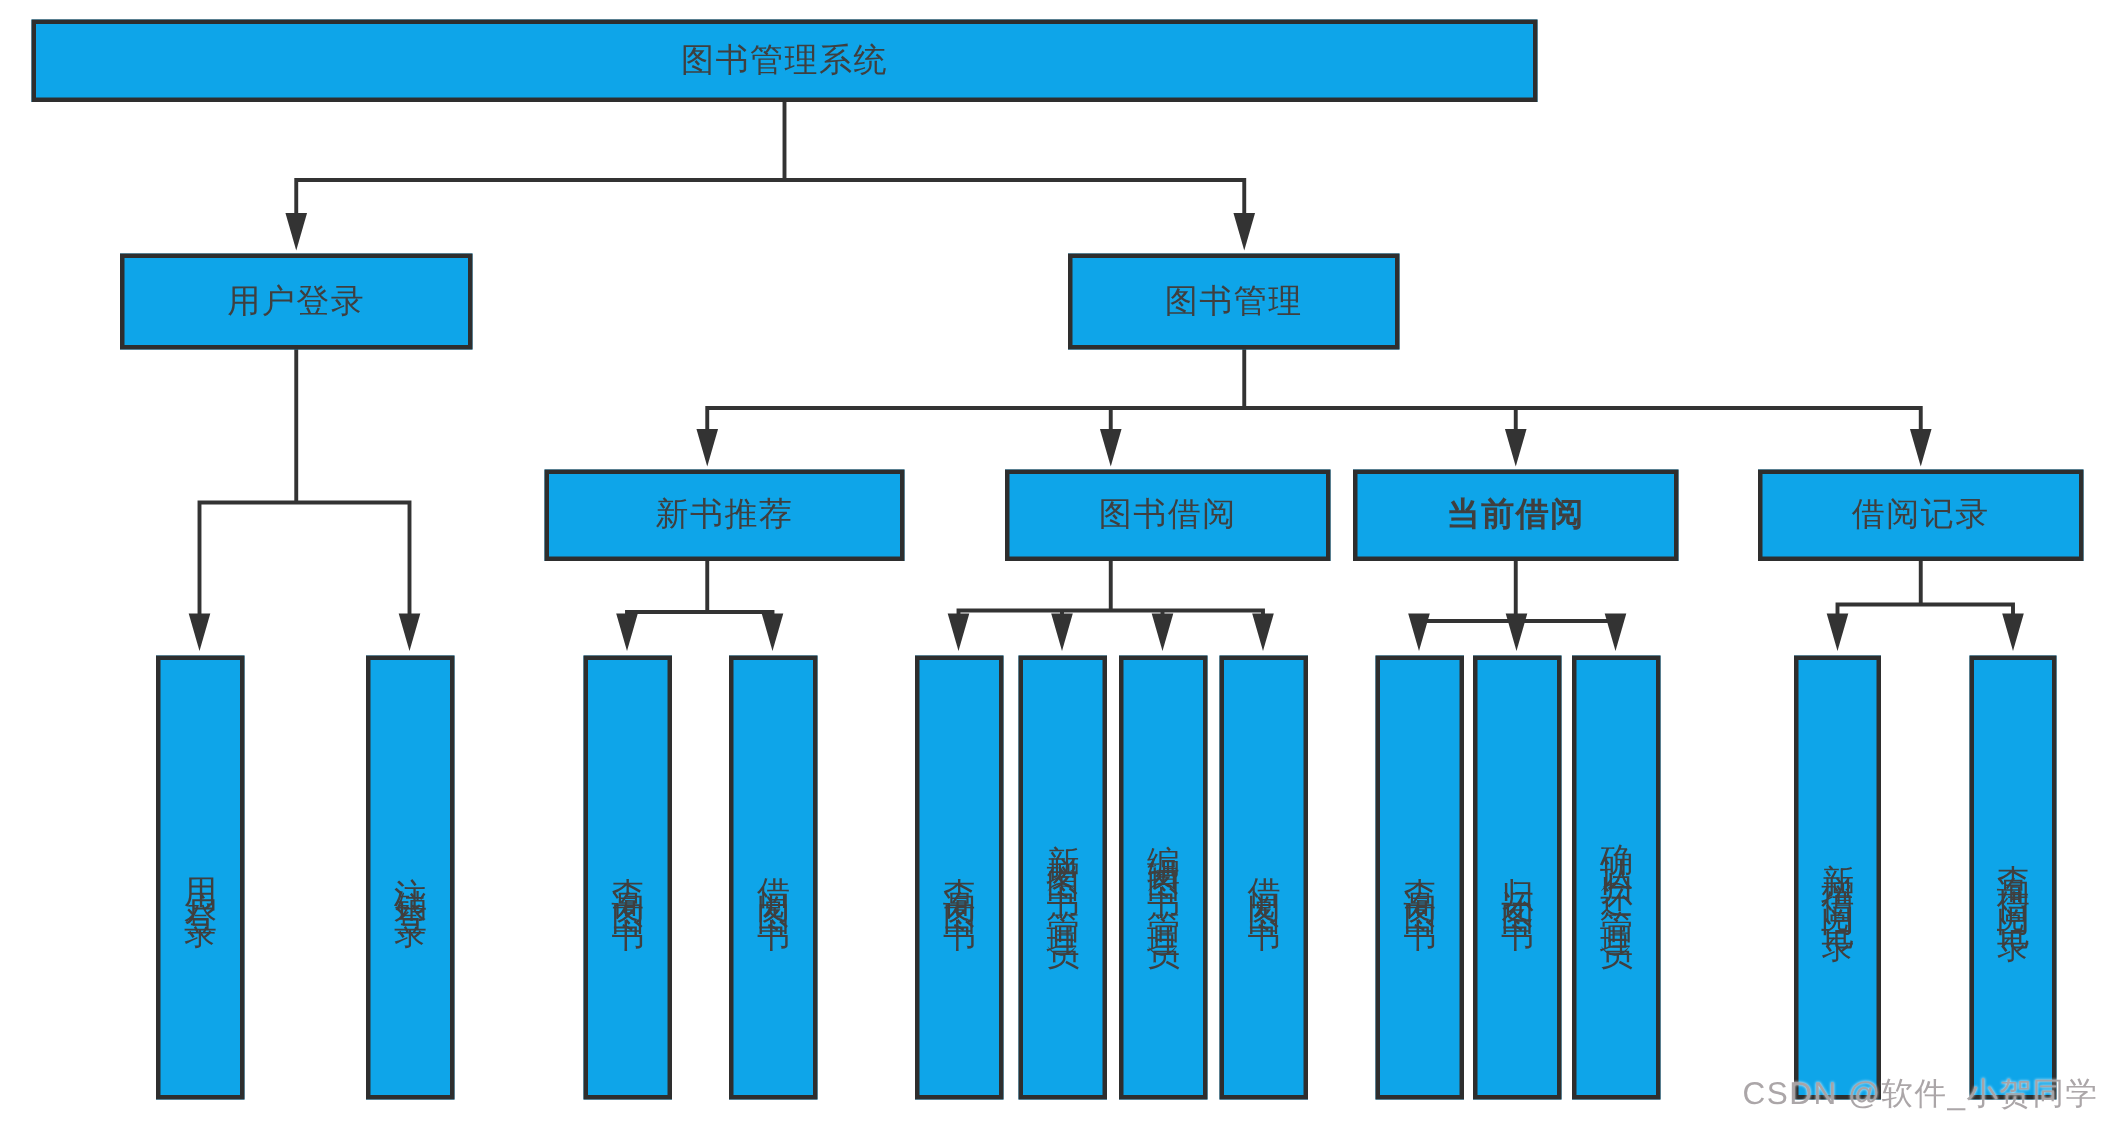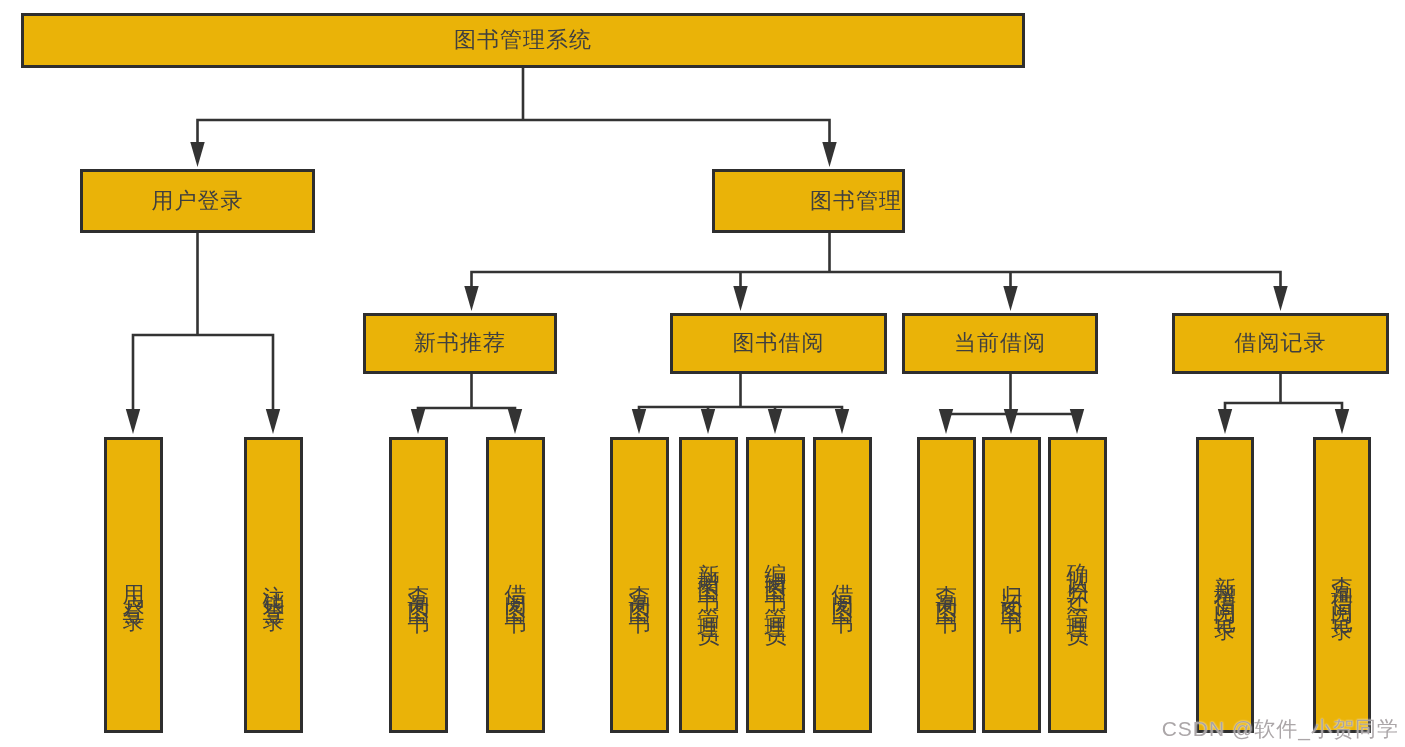--- a/index.html
+++ b/index.html
@@ -8,21 +8,21 @@
     width:1405px;height:747px;
     background:#ffffff;
     overflow:hidden;
     font-family:"Liberation Sans","DejaVu Sans",sans-serif;
   }
   .stage svg{position:absolute;left:0;top:0;}
   .node{
     position:absolute;
     box-sizing:border-box;
     border:3px solid #2e2e2e;
-    background:#eab308;
+    background:#0ea5e9;
     display:flex;
     align-items:center;
     justify-content:center;
     color:#3f3f3f;
     font-size:22px;
     letter-spacing:1px;
     text-align:center;
     line-height:1.1;
     z-index:2;
   }
@@ -90,31 +90,31 @@
       </g>
   </svg>
 
   <div class="node" style="left:21px;top:13px;width:1004px;height:55px;">
     <span>图书管理系统</span>
   </div>
 
   <div class="node" style="left:80px;top:169px;width:235px;height:64px;">
     <span>用户登录</span>
   </div>
-  <div class="node" style="left:712px;top:169px;width:193px;height:64px;justify-content:flex-end;">
+  <div class="node" style="left:712px;top:169px;width:221px;height:64px;">
     <span>图书管理</span>
   </div>
 
-  <div class="node" style="left:363px;top:313px;width:194px;height:61px;text-align:center;">
+  <div class="node" style="left:363px;top:313px;width:240px;height:61px;text-align:center;">
     <span>新书推荐</span>
   </div>
   <div class="node" style="left:632px;top:313px;width:217px;height:61px;margin-left:38px;">
     <span>图书借阅</span>
   </div>
-  <div class="node" style="left:902px;top:313px;width:196px;height:61px;">
+  <div class="node" style="left:902px;top:313px;width:217px;height:61px;font-weight:bold;">
     <span>当前借阅</span>
   </div>
   <div class="node" style="left:1172px;top:313px;width:217px;height:61px;">
     <span>借阅记录</span>
   </div>
 
   <div class="node vert" style="left:104px;top:437px;width:59px;height:296px;">
     <span class="vtext">用户登录</span>
   </div>
   <div class="node vert" style="left:244px;top:437px;width:59px;height:296px;">

